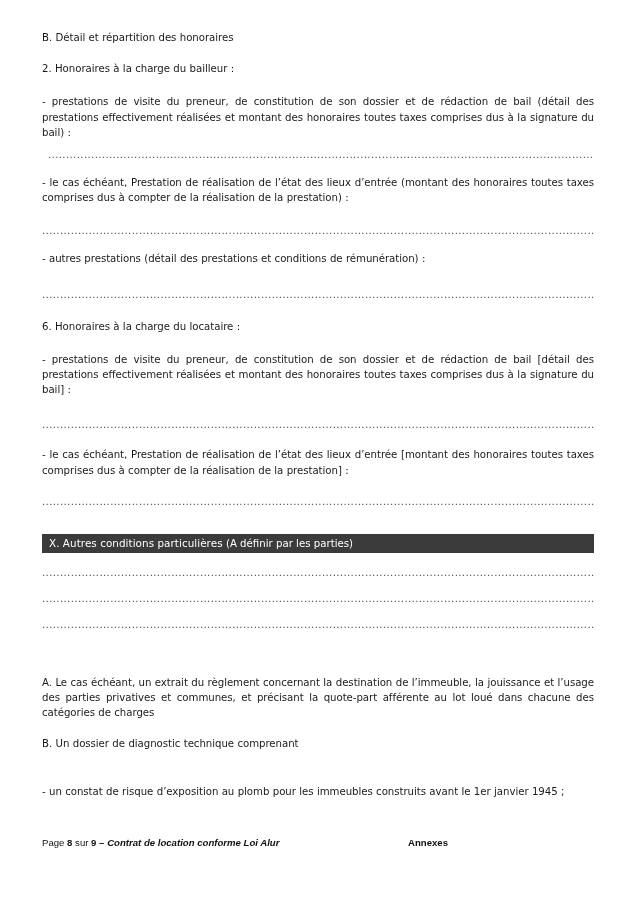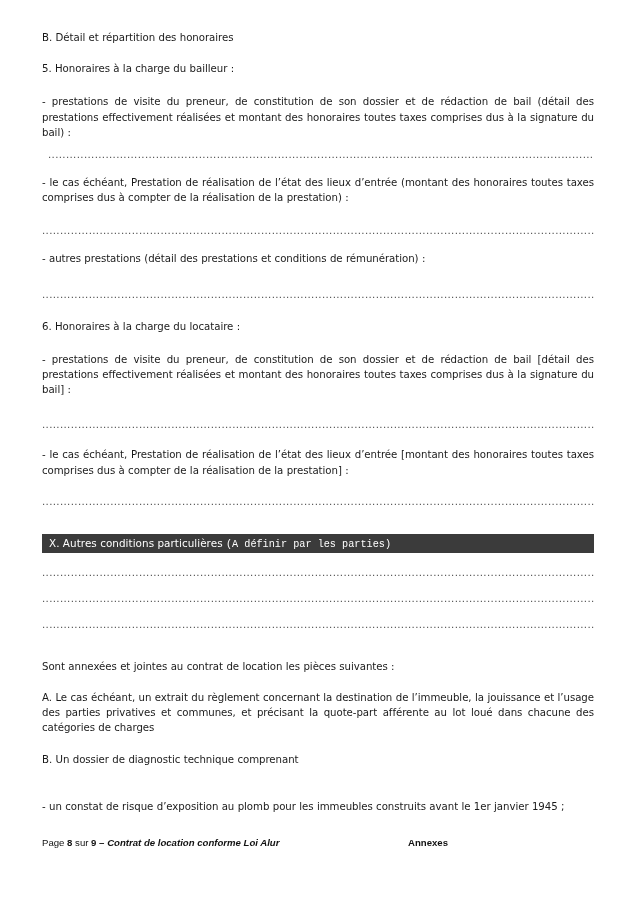--- a/index.html
+++ b/index.html
@@ -75,21 +75,20 @@
     overflow: hidden;
     white-space: nowrap;
   }
   .section-bar .bar-title {
     font-weight: normal;
     letter-spacing: 0.05px;
   }
   .section-bar .bar-sub {
     font-weight: normal;
     font-size: 10.2px;
-    font-family: Liberation Mono, monospace;
   }
 
   
   .footer {
     position: absolute;
     left: 42px;
     top: 836px;
     width: 552px;
     font-family: "Liberation Sans", sans-serif;
     font-size: 9.6px;
@@ -114,21 +113,21 @@
 </style>
 </head>
 <body>
 
 <div class="page">
   <div class="content">
 
     <p class="para nojust">B. Détail et répartition des honoraires</p>
     <div class="spacer-16"></div>
 
-    <p class="para nojust">5. Honoraires à la charge du bailleur :</p>
+    <p class="para nojust">2. Honoraires à la charge du bailleur :</p>
     <div class="spacer-18"></div>
 
     <p class="para">- prestations de visite du preneur, de constitution de son dossier et de rédaction de bail (détail des prestations effectivement réalisées et montant des honoraires toutes taxes comprises dus à la signature du bail) :</p>
     <div class="spacer-9"></div>
     <div class="dots indent">........................................................................................................................................................................................................................</div>
     <div class="spacer-14"></div>
 
     <p class="para">- le cas échéant, Prestation de réalisation de l’état des lieux d’entrée (montant des honoraires toutes taxes comprises dus à compter de la réalisation de la prestation) :</p>
     <div class="spacer-20"></div>
     <div class="dots">........................................................................................................................................................................................................................</div>
@@ -162,21 +161,20 @@
     <div class="dots">........................................................................................................................................................................................................................</div>
     <div class="spacer-14"></div>
     <div class="dots">........................................................................................................................................................................................................................</div>
     <div class="spacer-14"></div>
     <div class="dots">........................................................................................................................................................................................................................</div>
 
     <div class="spacer-12"></div>
 
 
     <div class="spacer-16"></div>
-    <p class="para nojust">Sont annexées et jointes au contrat de location les pièces suivantes :</p>
     <div class="spacer-16"></div>
 
     <p class="para">A. Le cas échéant, un extrait du règlement concernant la destination de l’immeuble, la jouissance et l’usage des parties privatives et communes, et précisant la quote-part afférente au lot loué dans chacune des catégories de charges</p>
     <div class="spacer-16"></div>
 
     <p class="para nojust">B. Un dossier de diagnostic technique comprenant</p>
     <div class="spacer-16"></div>
 
     <div class="spacer-16"></div>
 

